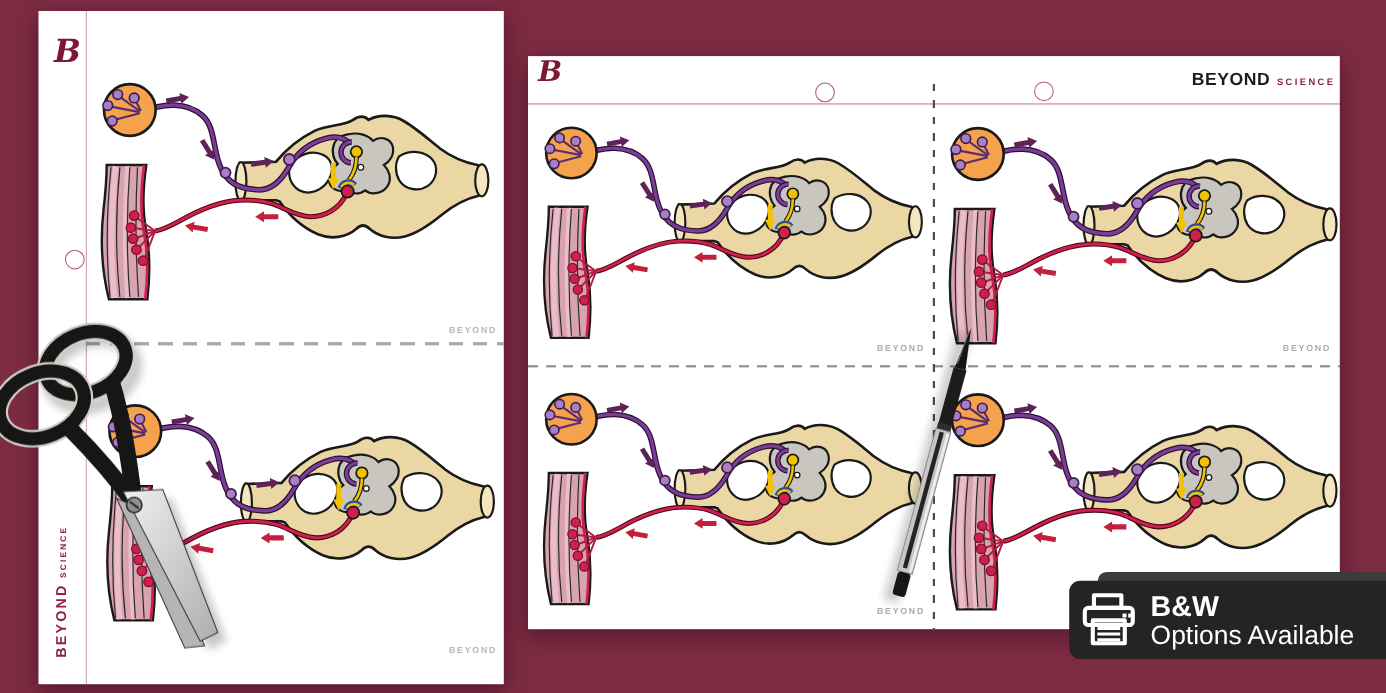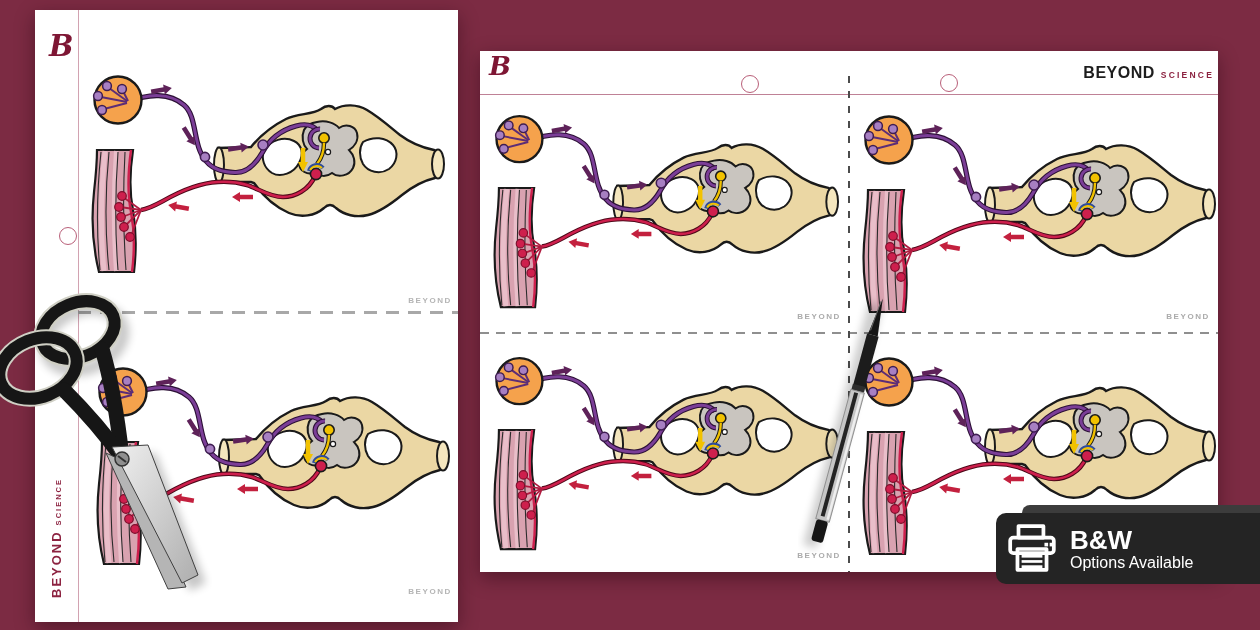--- a/index.html
+++ b/index.html
@@ -49,29 +49,29 @@
     transform:rotate(-90deg);transform-origin:0 0;
   }
   .brand-vertical .v-primary{font-size:13px;font-weight:bold;color:#8C2240;letter-spacing:2px;}
   .brand-vertical .v-secondary{font-size:7.5px;font-weight:bold;color:#8C2240;letter-spacing:2px;margin-left:5px;}
 
   .diagram{position:absolute;}
 
   #scissors{position:absolute;left:0;top:287px;width:212px;height:312px;z-index:30;}
   #pen{position:absolute;left:798px;top:288px;width:104px;height:274px;z-index:30;}
 
-  #bw-badge{position:absolute;right:0;top:505px;width:264px;height:84px;z-index:50;}
+  #bw-badge{position:absolute;right:0;top:520px;width:288px;height:84px;z-index:50;}
   #bw-badge .back-layer{position:absolute;left:26px;right:0;top:0;height:76px;background:#3c3c3c;border-radius:8px 0 0 8px;}
   #bw-badge .front-layer{
     position:absolute;left:0;right:0;top:8px;height:71px;background:#242424;
     border-radius:10px 0 0 10px;display:flex;align-items:center;padding-left:10px;box-sizing:border-box;
   }
   #bw-badge .badge-text{margin-left:12px;color:#ffffff;line-height:1.08;}
   #bw-badge .badge-title{font-size:26px;font-weight:bold;}
-  #bw-badge .badge-subtitle{font-size:16px;}
+  #bw-badge .badge-subtitle{font-size:24px;}
 </style>
 </head>
 <body>
 
 <svg width="0" height="0" style="position:absolute" aria-hidden="true">
   <defs>
     <linearGradient id="bladeGrad" x1="0" y1="0" x2="1" y2="1">
       <stop offset="0" stop-color="#f0f0f0"></stop>
         <stop offset="1" stop-color="#aeaeae"></stop>
     </linearGradient>

